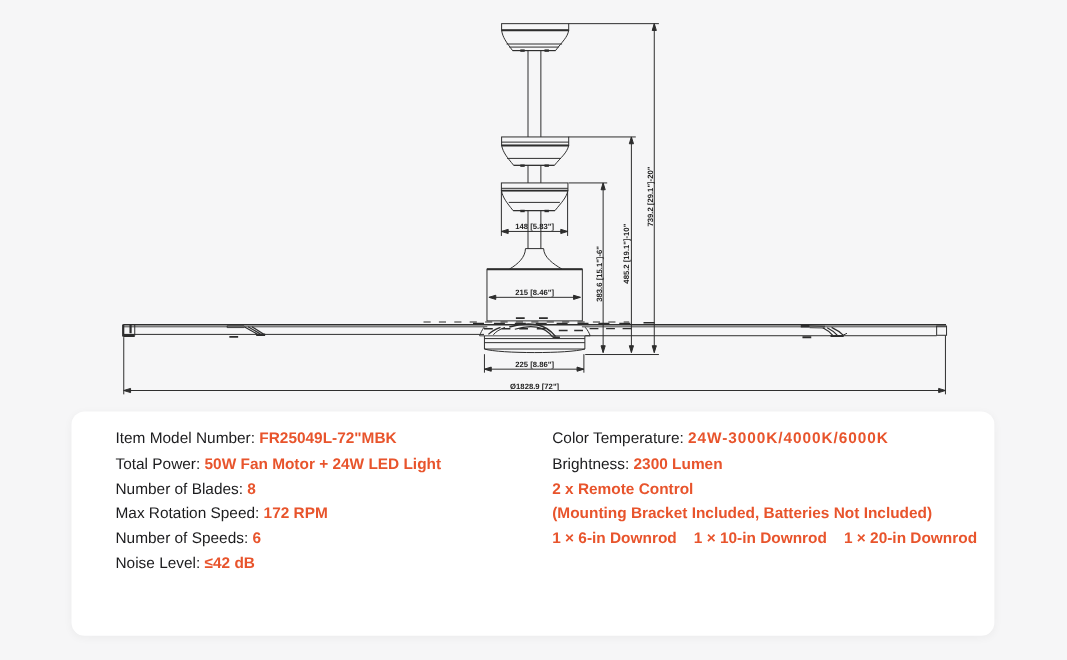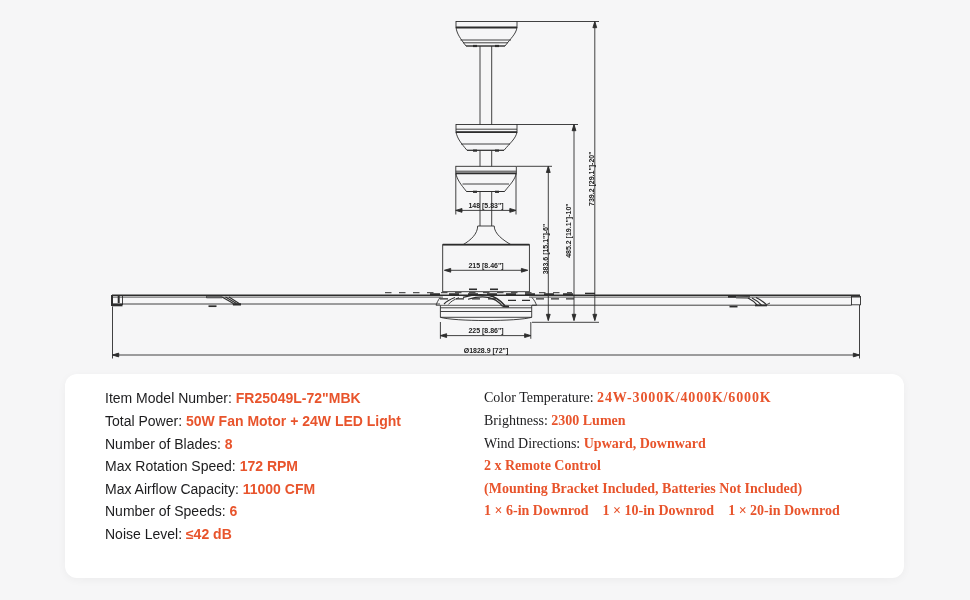--- a/index.html
+++ b/index.html
@@ -217,26 +217,24 @@
   </g>
 </svg>
 
 <div class="panel">
 
   <div class="col" style="left:40px;">
     <div class="row">Item Model Number: <span class="v">FR25049L-72"MBK</span></div>
     <div class="row">Total Power: <span class="v">50W Fan Motor + 24W LED Light</span></div>
     <div class="row">Number of Blades: <span class="v">8</span></div>
     <div class="row">Max Rotation Speed: <span class="v">172 RPM</span></div>
-    <div class="row">Max Airflow Capacity: <span class="v">11000 CFM</span></div>
     <div class="row">Number of Speeds: <span class="v">6</span></div>
     <div class="row">Noise Level: <span class="v">≤42 dB</span></div>
   </div>
 
-  <div class="col" style="left:419px;font-family:Liberation Serif, serif;">
+  <div class="col" style="left:437px;">
     <div class="row">Color Temperature: <span class="v" style="letter-spacing:0.85px">24W-3000K/4000K/6000K</span></div>
     <div class="row">Brightness: <span class="v">2300 Lumen</span></div>
-    <div class="row">Wind Directions: <span class="v">Upward, Downward</span></div>
     <div class="row v">2 x Remote Control</div>
     <div class="row v">(Mounting Bracket Included, Batteries Not Included)</div>
     <div class="row v">1 × 6-in Downrod&nbsp;&nbsp;&nbsp;&nbsp;1 × 10-in Downrod&nbsp;&nbsp;&nbsp;&nbsp;1 × 20-in Downrod</div>
   </div>
 </div>
 
 </body></html>

